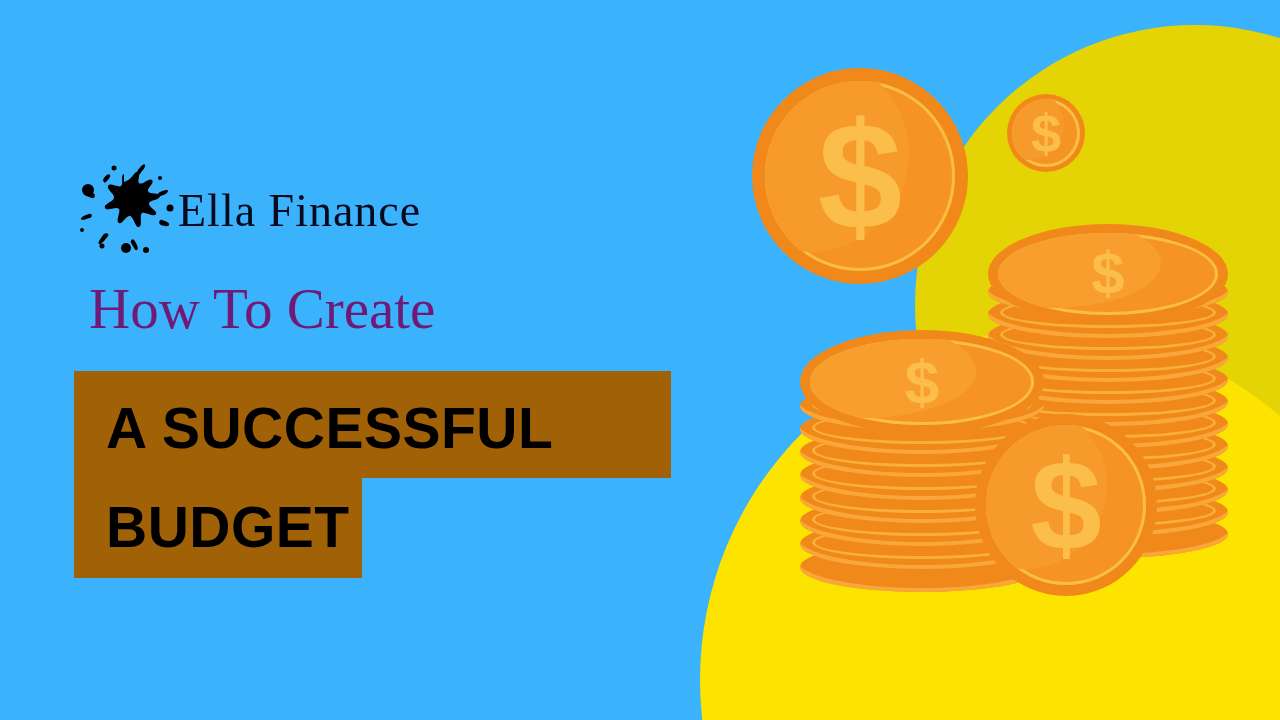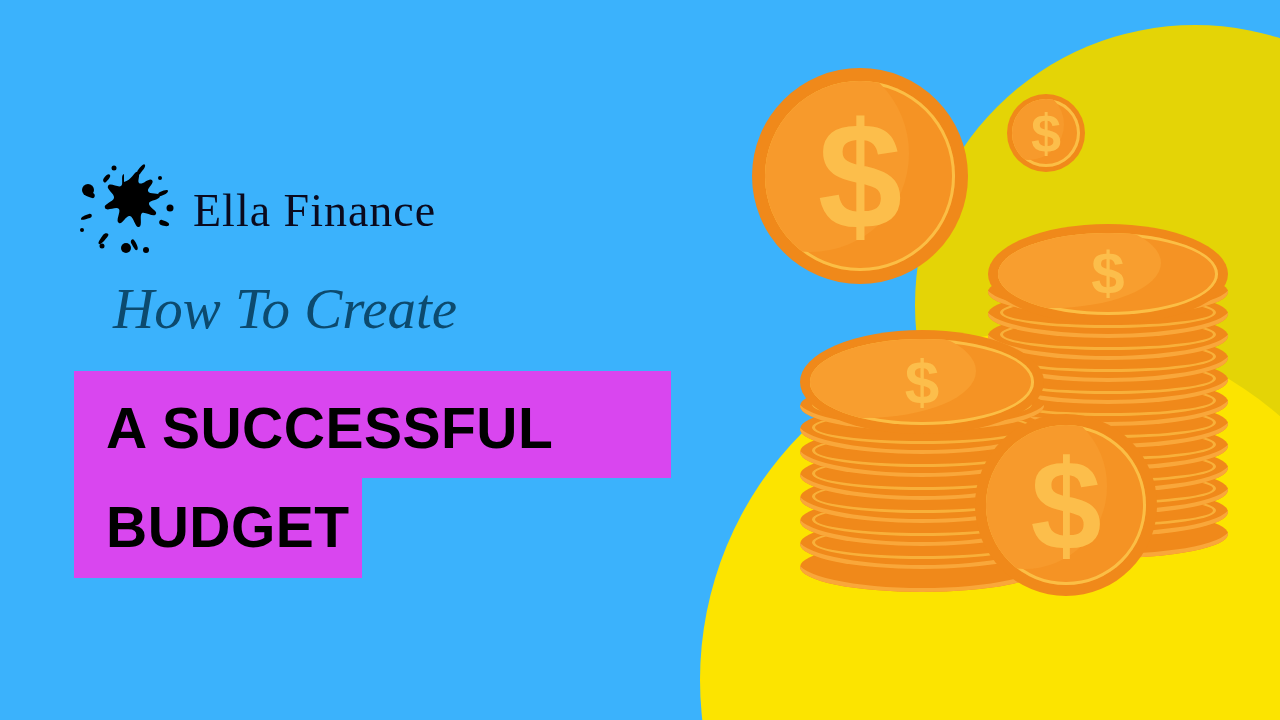--- a/index.html
+++ b/index.html
@@ -148,45 +148,44 @@
   .stack-left  { left: 800px; top: 330px; width: 244px; z-index: 6; }
   .stack-right { left: 988px; top: 224px; width: 240px; z-index: 4; }
 
   
   .brand {
     position: absolute;
     left: 74px;
     top: 162px;
     display: flex;
     align-items: center;
-    gap: 15px;
+    gap: 0;
   }
   .splat { width: 104px; height: 96px; display: block; }
   .brand-name {
     font-family: "Liberation Serif", serif;
     font-size: 46px;
     color: #0A0A1E;
     letter-spacing: 1px;
     white-space: nowrap;
   }
 
   .kicker {
     position: absolute;
-    left: 113px;
+    left: 89px;
     top: 276px;
     font-family: "Liberation Serif", serif;
     font-size: 57px;
-    color: #0c4a6e;
+    color: #701a75;
     white-space: nowrap;
-    font-style: italic;
   }
 
   .headline { position: absolute; left: 74px; top: 371px; }
   .hl-row {
-    background: #d946ef;
+    background: #a16207;
     display: block;
     box-sizing: border-box;
     font-family: "Liberation Sans", sans-serif;
     font-weight: bold;
     font-size: 57px;
     color: #000;
     white-space: nowrap;
     letter-spacing: 0.5px;
   }
   .hl-row-1 { width: 597px; height: 107px; padding: 24px 0 0 32px; }

